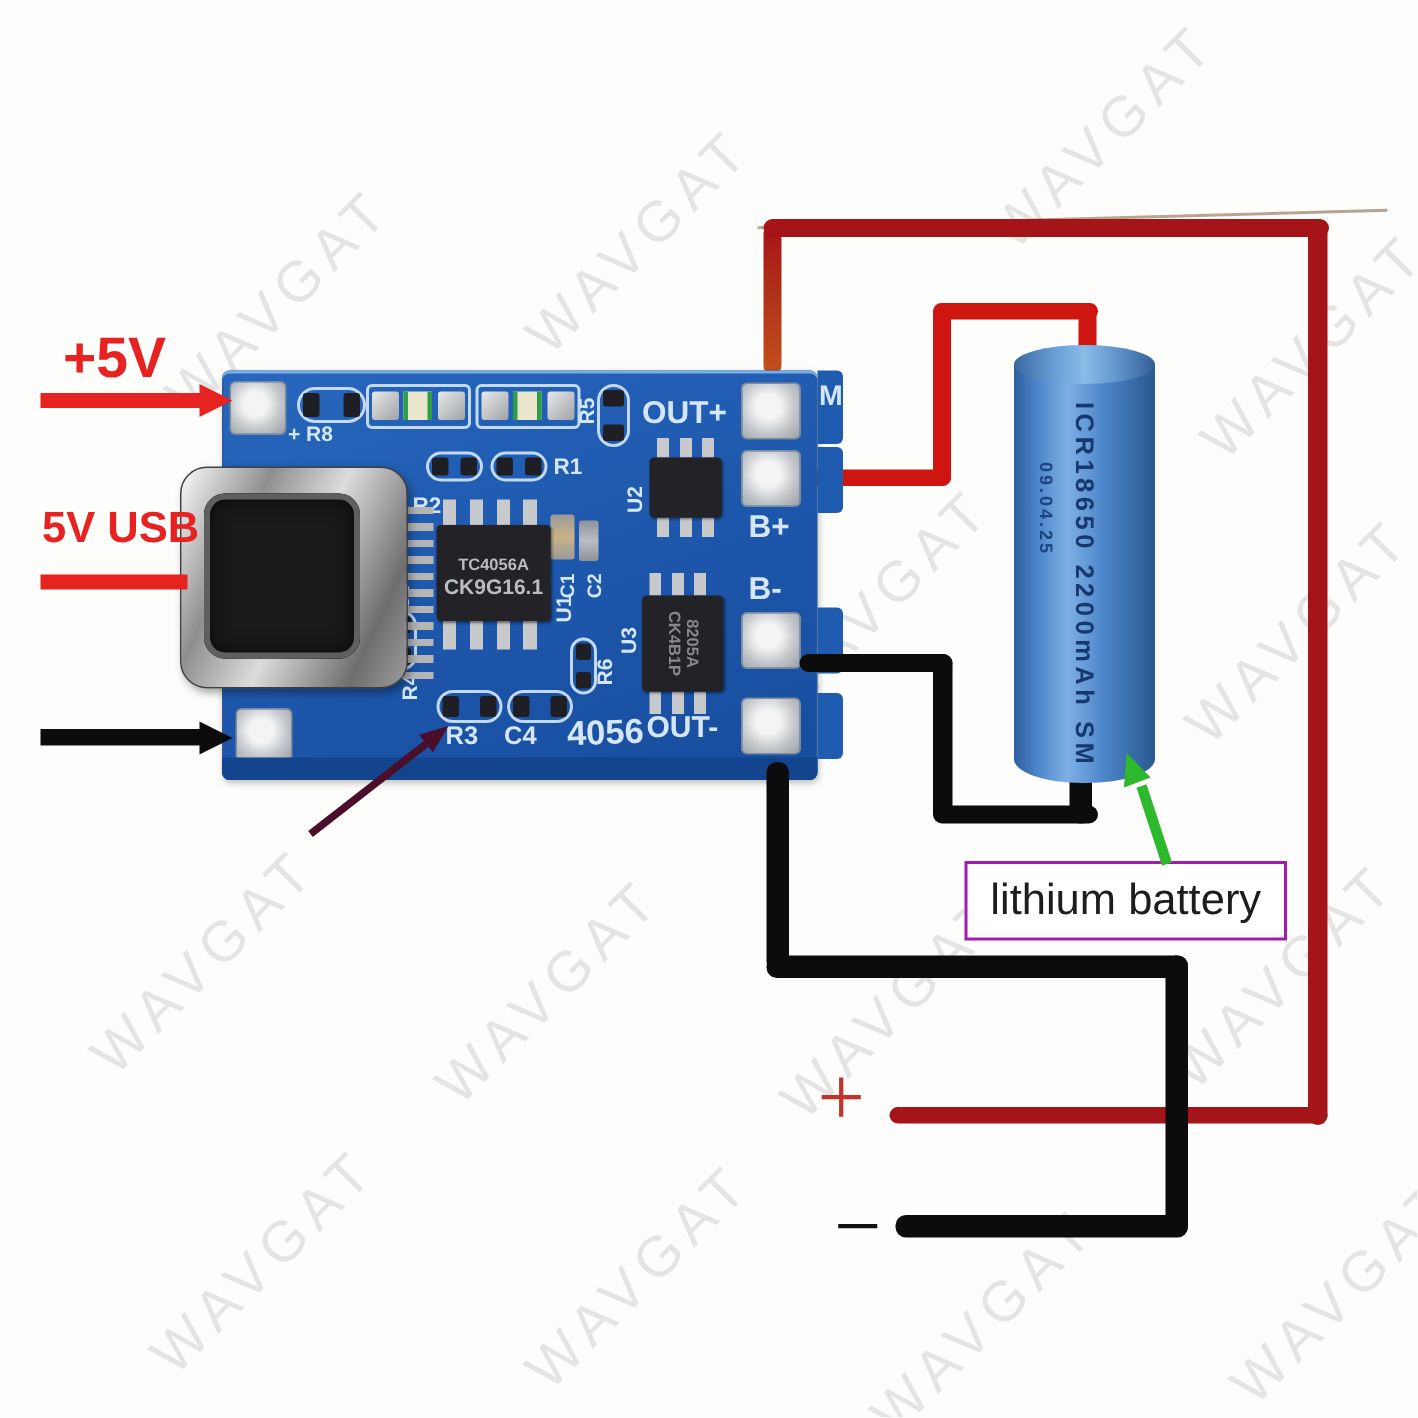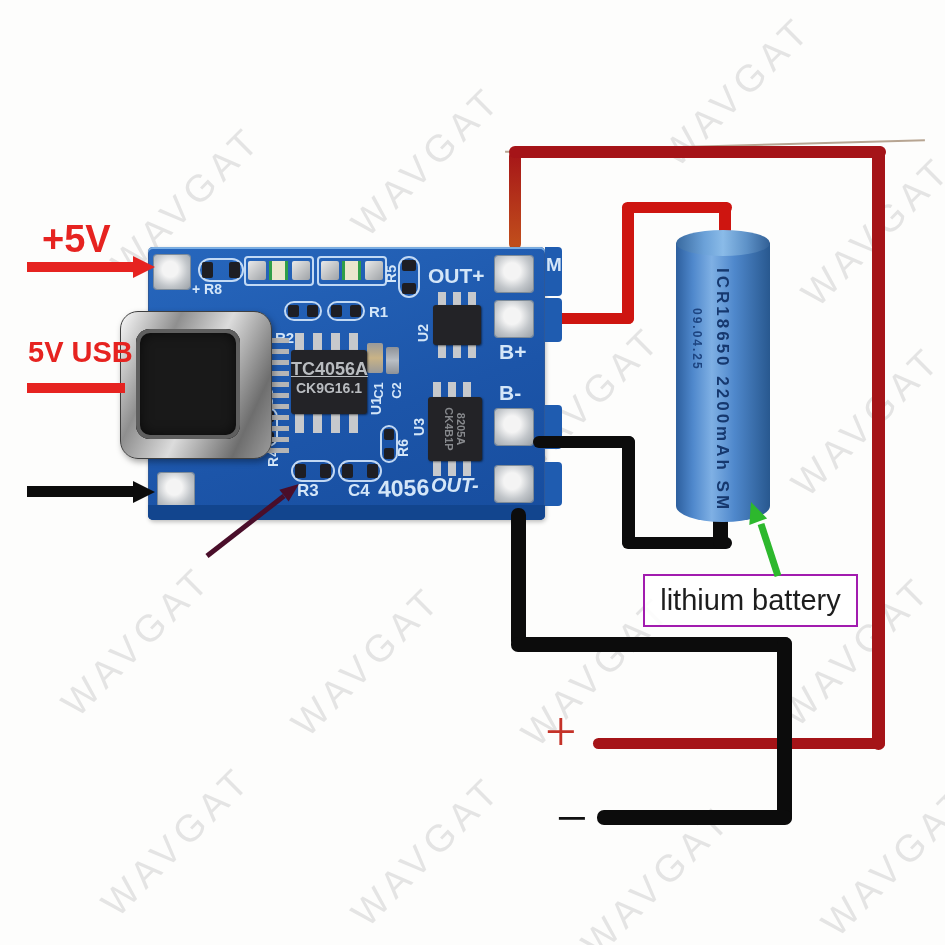--- a/index.html
+++ b/index.html
@@ -150,21 +150,21 @@
     <div class="stad v" style="left:232px;top:178px;width:18px;height:38px;"></div>
     <div class="stad h" style="left:143px;top:213px;width:44px;height:22px;"></div>
     <div class="stad h" style="left:190px;top:213px;width:44px;height:22px;"></div>
 
     <div class="cap" style="left:219px;top:96px;width:16px;height:30px;background:linear-gradient(180deg,#9a9a9a,#c9b386 50%,#9a9a9a);"></div>
     <div class="cap" style="left:238px;top:100px;width:13px;height:27px;background:linear-gradient(180deg,#8e9298,#b9bec4 50%,#8e9298);"></div>
 
     <div class="pins" style="left:147px;top:86px;width:68px;height:17px;"></div>
     <div class="pins" style="left:147px;top:167px;width:68px;height:19px;"></div>
     <div class="ic" style="left:143px;top:103px;width:76px;height:64px;">
-      <div class="ictext" style="font-size:18px;margin-top:9px;text-decoration:underline;">TC4056A</div>
+      <div class="ictext" style="font-size:11px;margin-top:21px;">TC4056A</div>
       <div class="ictext" style="font-size:14px;">CK9G16.1</div>
     </div>
 
     <div class="pins" style="left:290px;top:45px;width:38px;height:13px;background:repeating-linear-gradient(90deg,#c7c9cc 0 8px,rgba(0,0,0,0) 8px 15px);"></div>
     <div class="pins" style="left:290px;top:98px;width:38px;height:13px;background:repeating-linear-gradient(90deg,#c7c9cc 0 8px,rgba(0,0,0,0) 8px 15px);"></div>
     <div class="ic" style="left:285px;top:58px;width:48px;height:40px;"></div>
 
     <div class="pins" style="left:285px;top:135px;width:44px;height:15px;background:repeating-linear-gradient(90deg,#c7c9cc 0 8px,rgba(0,0,0,0) 8px 15px);"></div>
     <div class="pins" style="left:285px;top:214px;width:44px;height:15px;background:repeating-linear-gradient(90deg,#c7c9cc 0 8px,rgba(0,0,0,0) 8px 15px);"></div>
     <div class="ic" style="left:280px;top:150px;width:54px;height:64px;">
@@ -181,23 +181,23 @@
     <span class="sl" style="left:127px;top:82px;font-size:15px;">R2</span>
     <span class="sl sv" style="left:266px;top:78px;font-size:14px;">U2</span>
     <span class="sl sv" style="left:222px;top:136px;font-size:13px;">C1</span>
     <span class="sl sv" style="left:240px;top:136px;font-size:13px;">C2</span>
     <span class="sl sv" style="left:219px;top:151px;font-size:14px;">U1</span>
     <span class="sl sv" style="left:111px;top:143px;font-size:14px;">C3</span>
     <span class="sl sv" style="left:116px;top:203px;font-size:14px;">R4</span>
     <span class="sl sv" style="left:262px;top:172px;font-size:14px;">U3</span>
     <span class="sl sv" style="left:246px;top:193px;font-size:14px;">R6</span>
     <span class="sl" style="left:149px;top:234px;font-size:17px;">R3</span>
-    <span class="sl" style="left:200px;top:234px;font-size:17px;">C4</span>
+    <span class="sl" style="left:188px;top:234px;font-size:17px;">C4</span>
     <span class="sl" style="left:230px;top:228px;font-size:23px;transform:rotate(-2deg);">4056</span>
-    <span class="sl" style="left:283px;top:227px;font-size:20px;font-style:italic;">OUT-</span>
+    <span class="sl" style="left:283px;top:227px;font-size:20px;">OUT-</span>
     <span class="sl" style="left:398px;top:7px;font-size:19px;">M</span>
     <span class="sl" style="left:351px;top:93px;font-size:21px;">B+</span>
     <span class="sl" style="left:351px;top:134px;font-size:21px;">B-</span>
 
     <div class="icstrip"></div>
   </div>
 
   <div class="usbpins"></div>
   <div id="usb">
     <div class="hole"></div>

